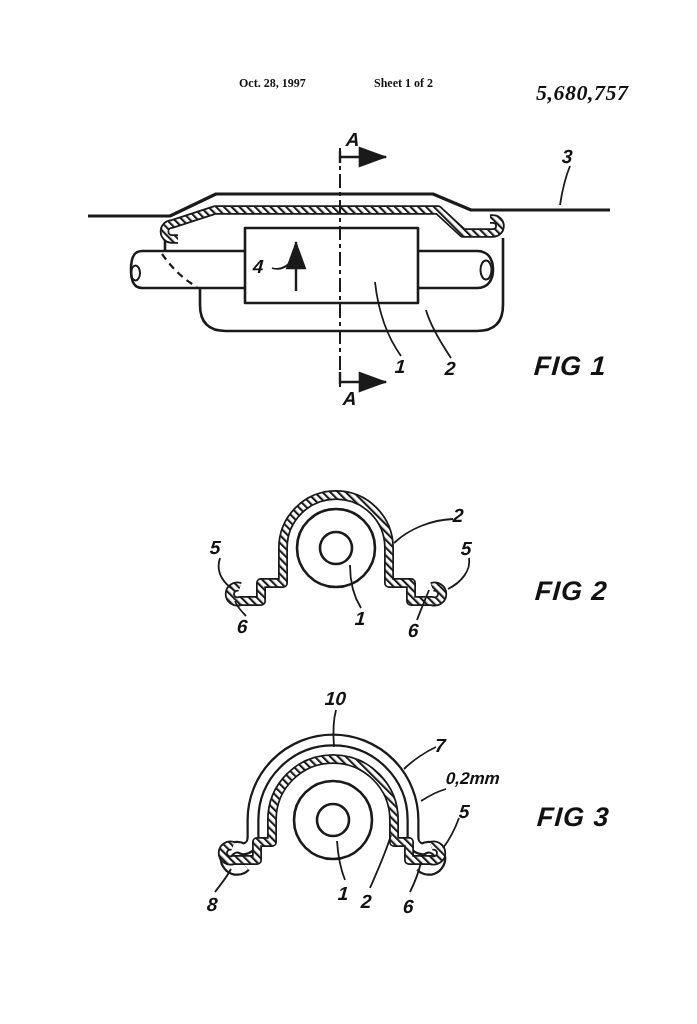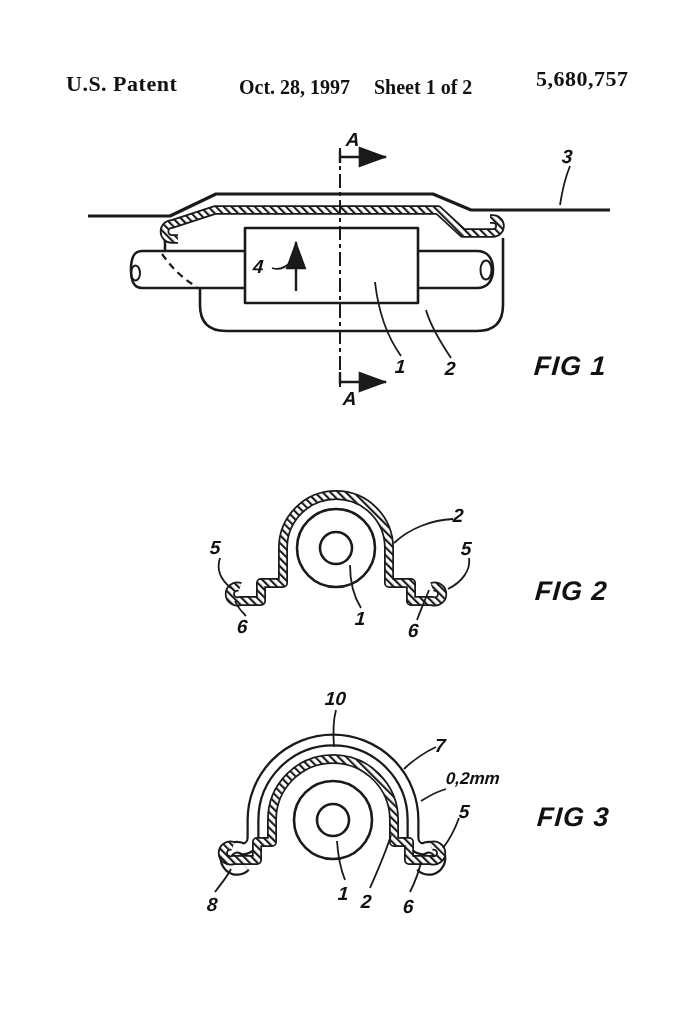--- a/index.html
+++ b/index.html
@@ -4,38 +4,37 @@
 <style>
   html,body{margin:0;padding:0;background:#e8e8e8;}
   .sheet{
     position:relative;width:697px;height:1024px;margin:0 auto;
     background:#ffffff;overflow:hidden;
     font-family:"Liberation Sans",sans-serif;color:#1a1a1a;
   }
   .art{position:absolute;left:0;top:0;}
   .hdr{position:absolute;white-space:nowrap;font-family:"Liberation Serif",serif;font-weight:bold;color:#111;}
   .hdr-big{font-size:22px;letter-spacing:.5px;}
-  .hdr-small{font-size:20px;}
+  .hdr-small{font-size:12px;}
   .lbl{
     position:absolute;white-space:nowrap;line-height:1;
     font-style:italic;font-weight:bold;font-size:19px;color:#111;
     transform:skewX(-4deg);
   }
   .lbl-dim{font-size:17px;}
   .lbl-cap{font-size:27px;letter-spacing:1px;}
 </style>
 </head>
 <body>
 
 <div class="sheet">
 
-  <div class="hdr hdr-big" style="left:66px;top:71px;">U.S. Patent</div>
   <div class="hdr hdr-small" style="left:239px;top:76px;">Oct. 28, 1997</div>
   <div class="hdr hdr-small" style="left:374px;top:76px;">Sheet 1 of 2</div>
-  <div class="hdr hdr-big" style="left:536px;top:66px;">5,680,757</div>
+  <div class="hdr hdr-big" style="left:536px;top:80px;font-style:italic;">5,680,757</div>
 
   <svg class="art" width="697" height="1024" viewBox="0 0 697 1024">
     <defs>
       <pattern id="hatch" patternUnits="userSpaceOnUse" width="5.5" height="5.5" patternTransform="rotate(-45)">
         <rect width="5.5" height="5.5" fill="#ffffff"></rect>
         <rect width="2.1" height="5.5" fill="#1a1a1a"></rect>
       </pattern>
       <marker id="arrowR" viewBox="0 0 12 10" refX="11" refY="5" markerWidth="13" markerHeight="11" orient="auto">
         <path d="M0.5,1 L11.5,5 L0.5,9 Z" fill="#1a1a1a"></path>
       </marker>

